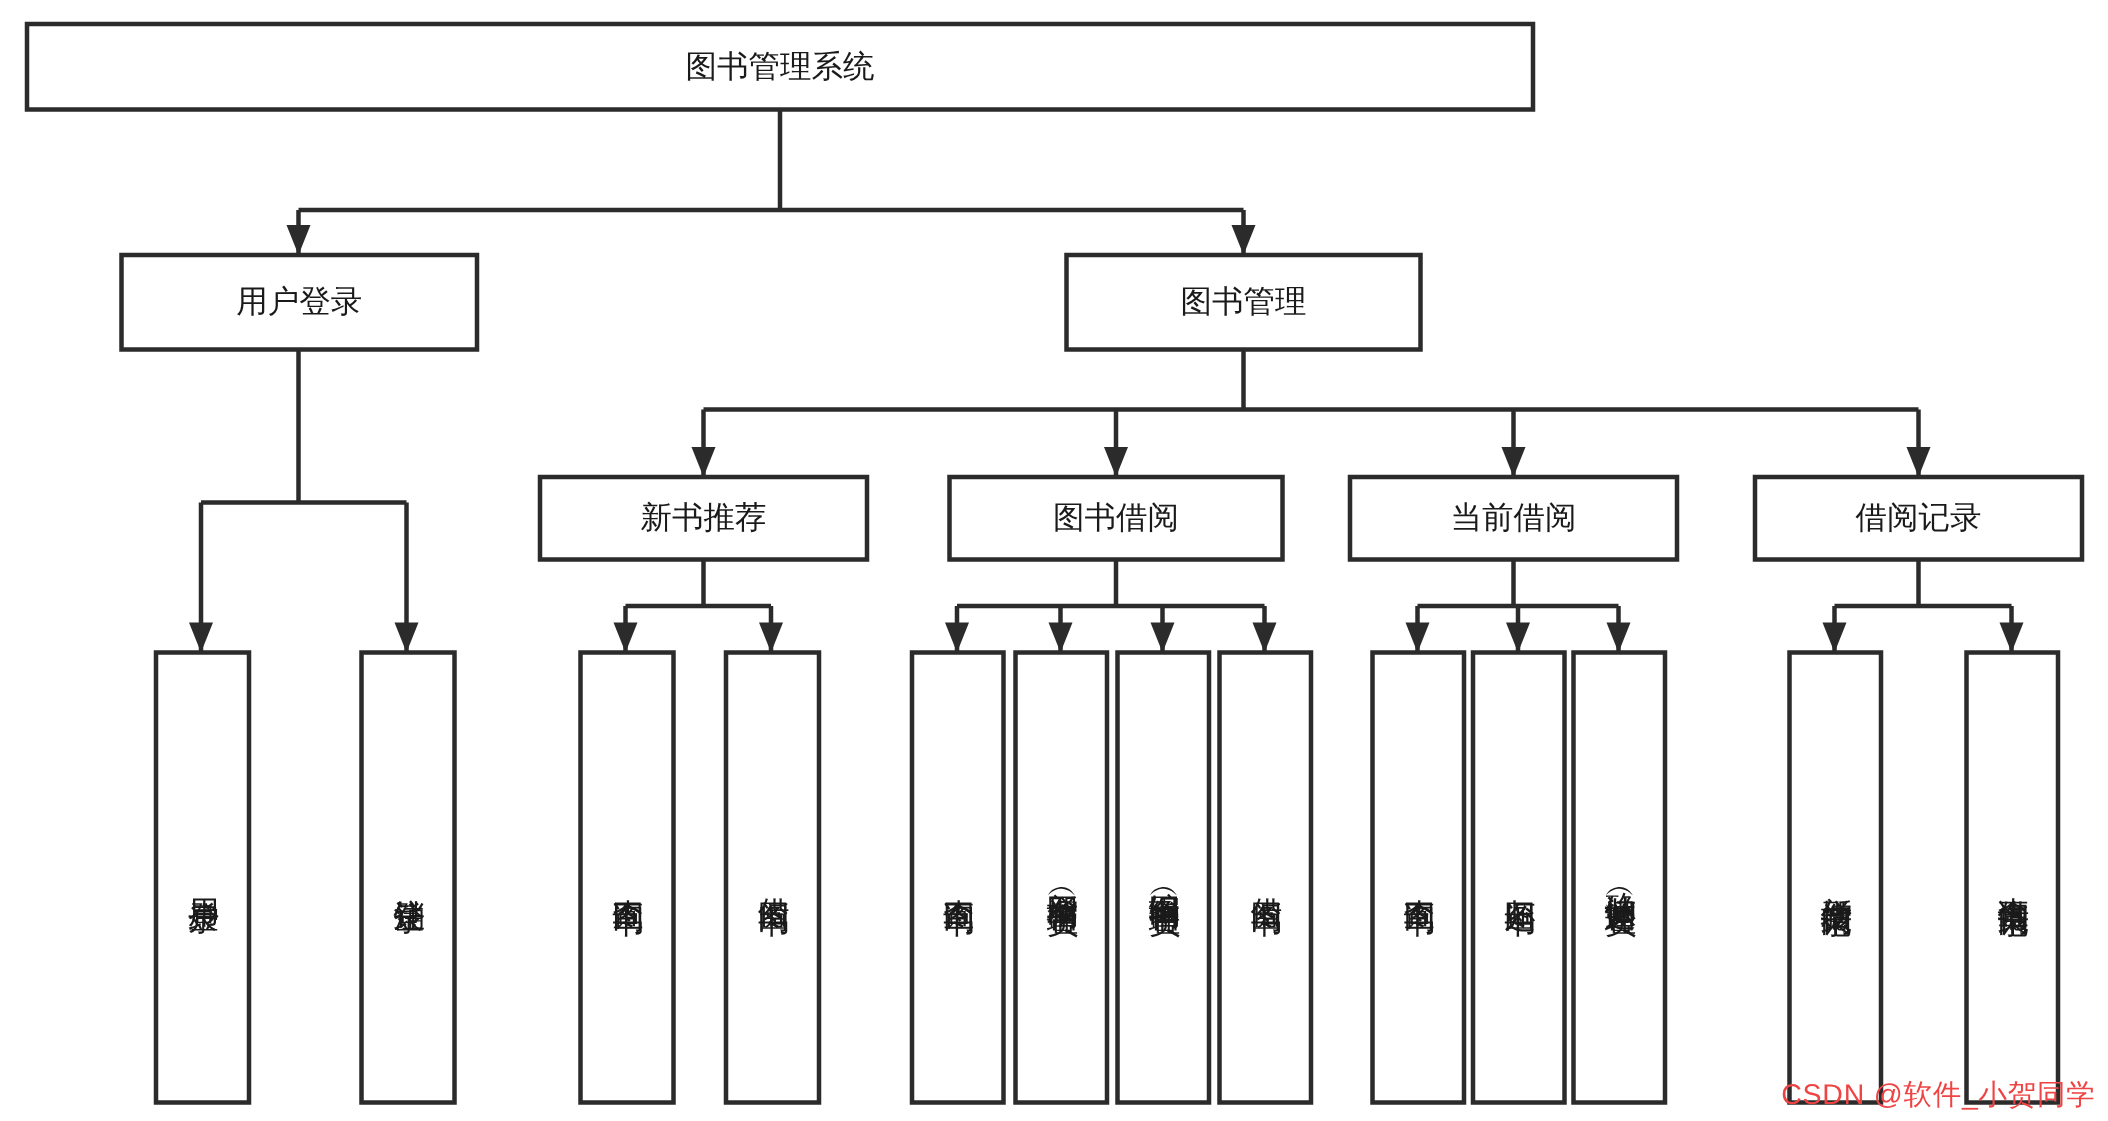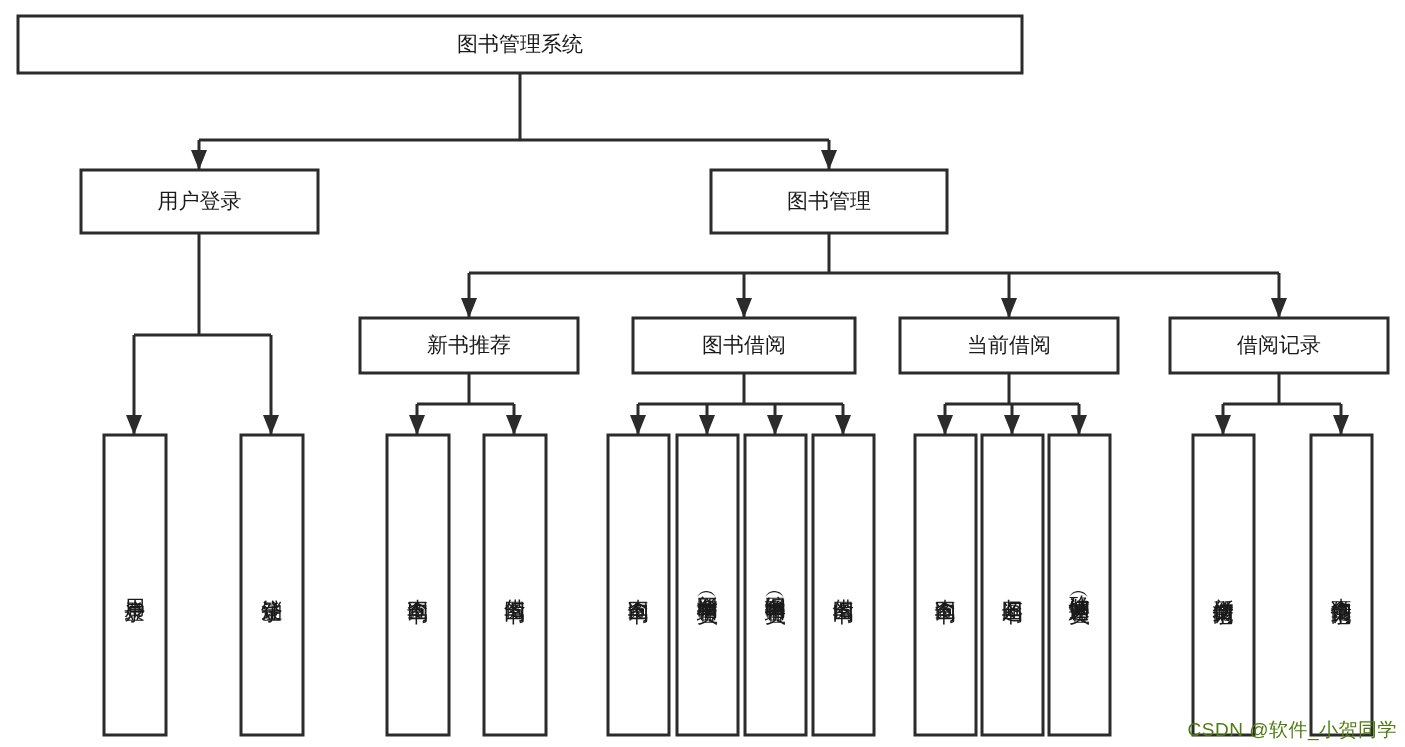--- a/index.html
+++ b/index.html
@@ -72,21 +72,21 @@
     letter-spacing: 1.5px;
     white-space: nowrap;
     text-align: center;
   }
   #watermark {
     position: absolute;
     right: 8px;
     bottom: 4px;
     font-family: "Liberation Sans", "DejaVu Sans", sans-serif;
     font-size: 19px;
-    color: #4d7c0f;
+    color: #ef4444;
     letter-spacing: 0.5px;
     white-space: nowrap;
   }
 </style>
 </head>
 <body>
 
 <div id="diagram-root">
 
   <svg id="tree-svg" viewBox="0 0 1405 747" xmlns="http://www.w3.org/2000/svg">

